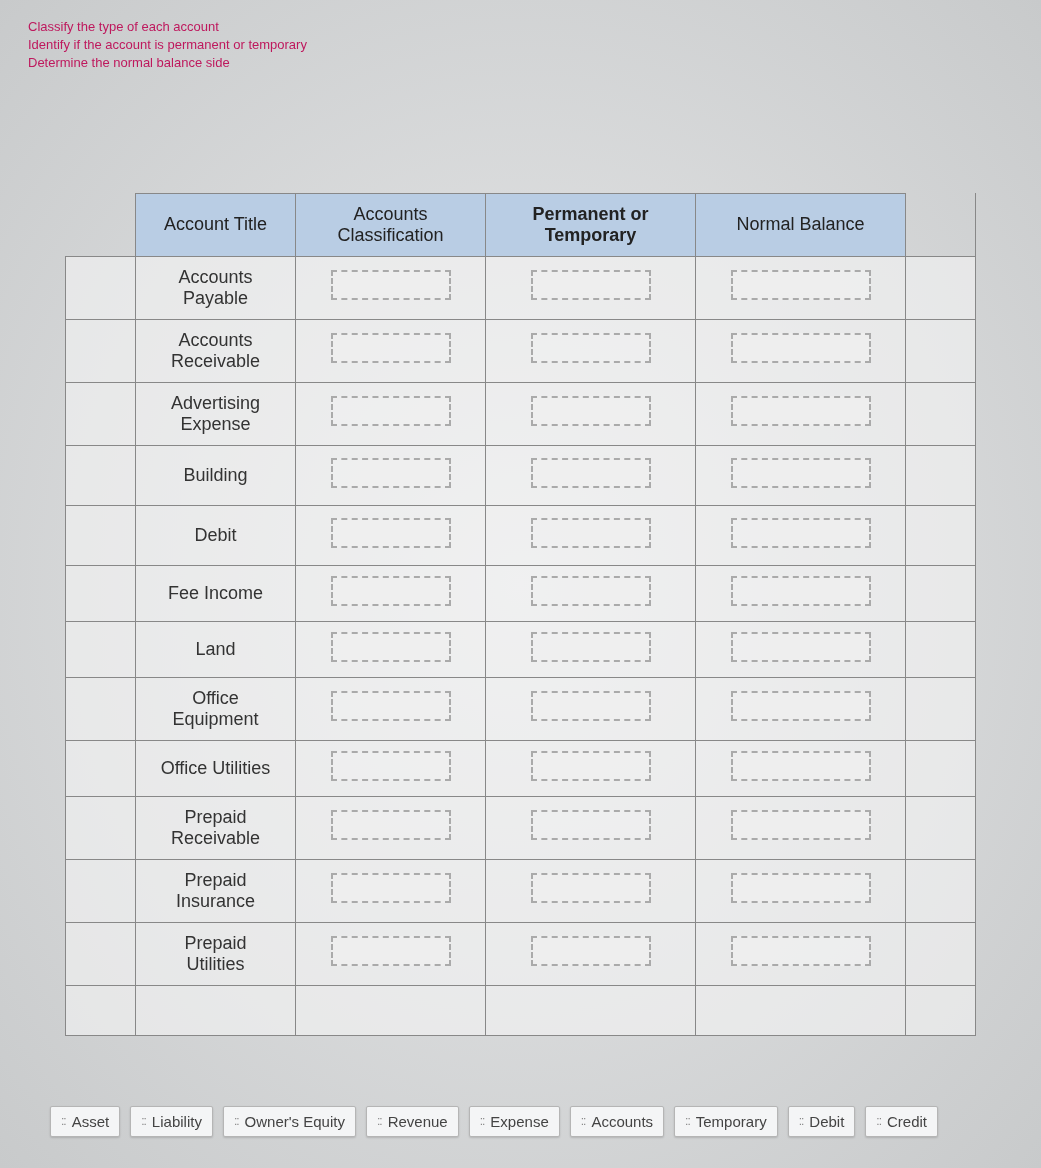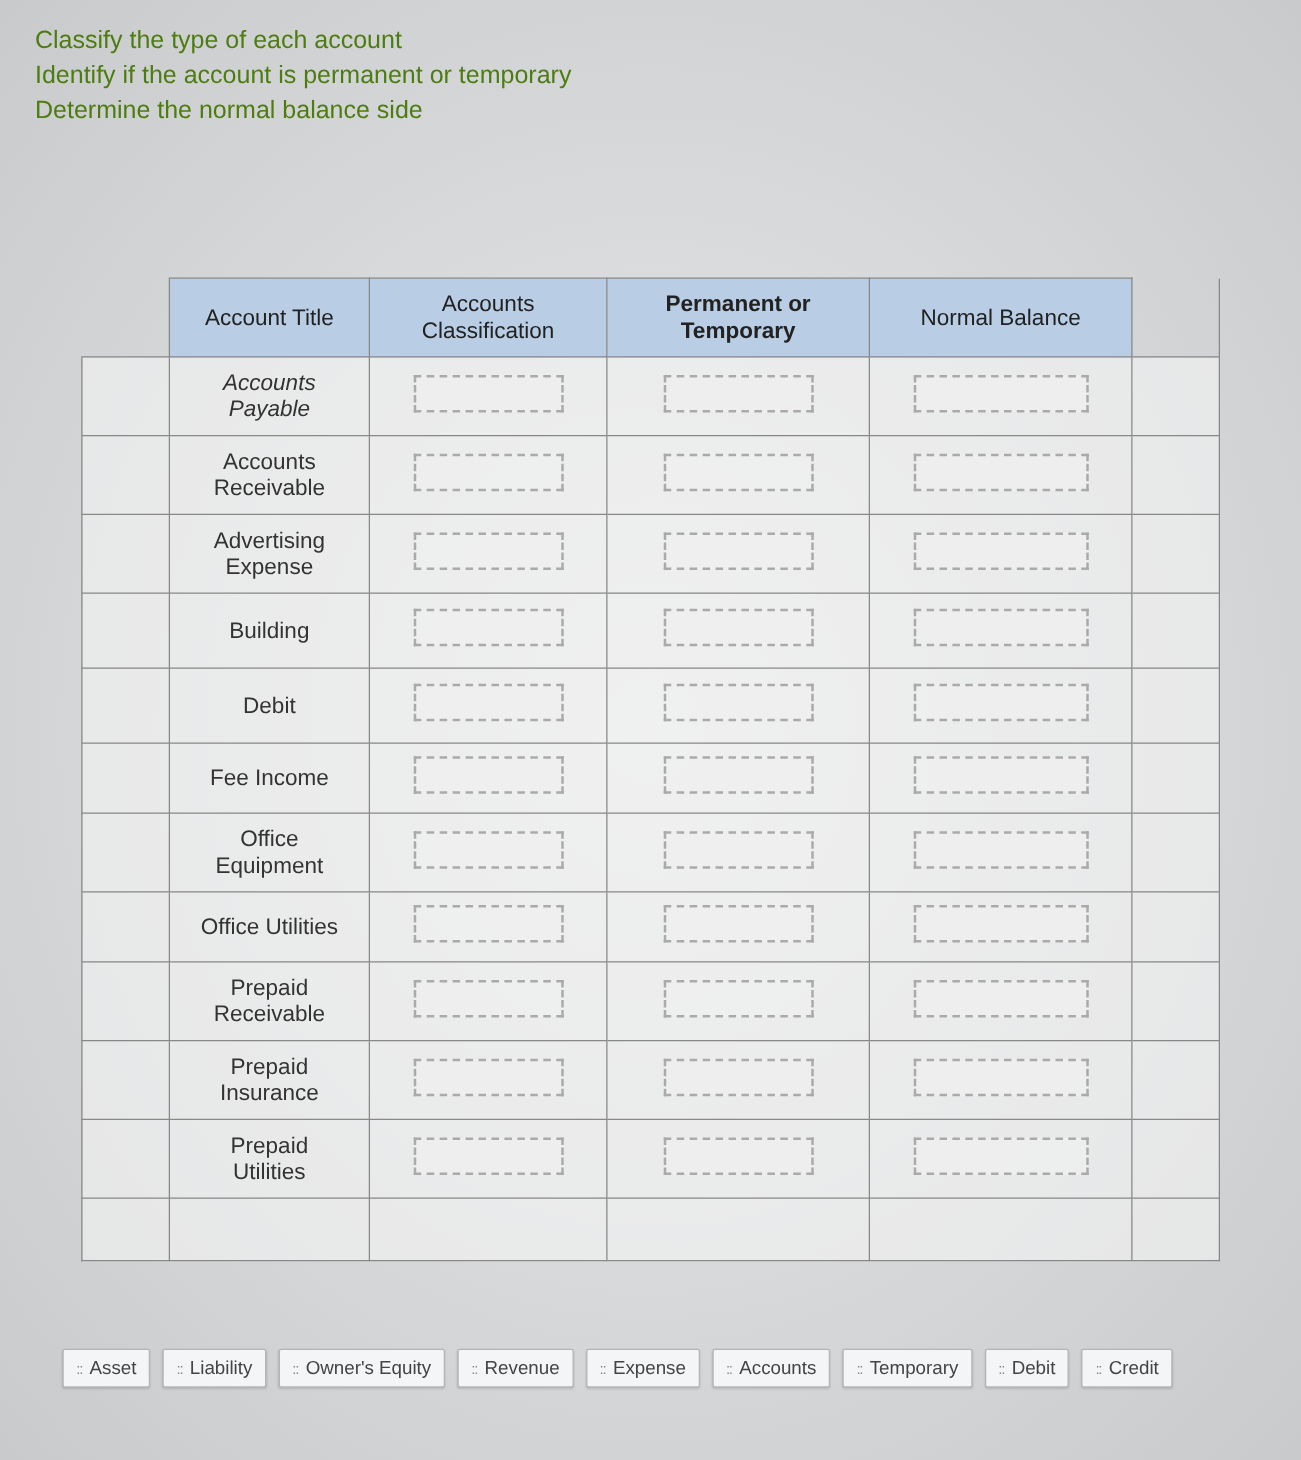--- a/index.html
+++ b/index.html
@@ -7,22 +7,22 @@
     margin: 0;
     padding: 0;
     font-family: Arial, Helvetica, sans-serif;
     background: #d4d6d8;
     background: radial-gradient(ellipse at 50% 50%, #e8e9ea 0%, #c8cacb 100%);
     width: 1041px;
     min-height: 1168px;
   }
   .instructions {
     padding: 18px 0 0 28px;
-    color: #4d7c0f;
-    font-size: 20px;
+    color: #be185d;
+    font-size: 13px;
     line-height: 1.4;
   }
   .work-area {
     margin: 120px 50px 0 50px;
   }
   .table-wrapper {
     display: flex;
     justify-content: center;
   }
   table {
@@ -51,21 +51,21 @@
     width: 70px;
     border-top: none;
   }
   .spacer-head {
     width: 70px;
     background: transparent;
     border-top: none;
     border-left: none;
   }
   .title-col { width: 160px; font-style: normal; padding: 10px 24px; }
-  .title-col .italic { font-style: italic; }
+  .title-col .italic { }
   .class-col { width: 190px; }
   .perm-col { width: 210px; font-weight: bold; }
   .bal-col { width: 210px; }
   .drop-target {
     display: inline-block;
     width: 120px;
     height: 30px;
     border: 2px dashed #aaa;
     background: rgba(240,240,240,0.7);
     margin: 4px 0;
@@ -168,20 +168,28 @@
         <tr>
           <td class="spacer-col"></td>
           <td class="title-col">Fee Income</td>
           <td class="class-col"><span class="drop-target"></span></td>
           <td class="perm-col"><span class="drop-target"></span></td>
           <td class="bal-col"><span class="drop-target wide"></span></td>
           <td class="spacer-col"></td>
         </tr>
         <tr>
           <td class="spacer-col"></td>
+          <td class="title-col">Land</td>
+          <td class="class-col"><span class="drop-target"></span></td>
+          <td class="perm-col"><span class="drop-target"></span></td>
+          <td class="bal-col"><span class="drop-target wide"></span></td>
+          <td class="spacer-col"></td>
+        </tr>
+        <tr>
+          <td class="spacer-col"></td>
           <td class="title-col">Office Equipment</td>
           <td class="class-col"><span class="drop-target"></span></td>
           <td class="perm-col"><span class="drop-target"></span></td>
           <td class="bal-col"><span class="drop-target wide"></span></td>
           <td class="spacer-col"></td>
         </tr>
         <tr>
           <td class="spacer-col"></td>
           <td class="title-col">Office Utilities</td>
           <td class="class-col"><span class="drop-target"></span></td>

